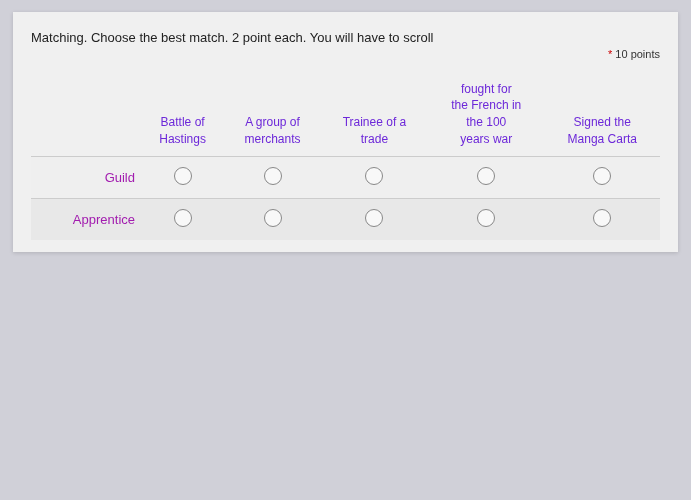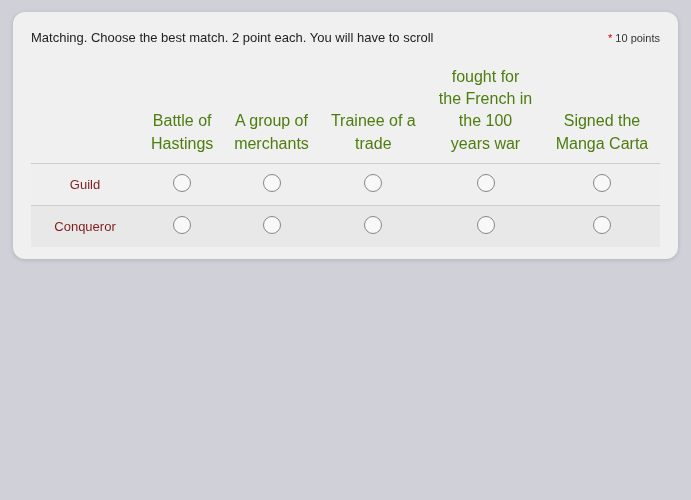--- a/index.html
+++ b/index.html
@@ -15,21 +15,21 @@
       font-family: Arial, sans-serif;
       font-size: 13px;
       display: flex;
       align-items: flex-start;
       justify-content: center;
       padding: 12px;
     }
 
     .card {
       background: #f0f0f0;
-      border-radius: 12px;
+      border-radius: 0;
       padding: 16px 18px 12px 18px;
       width: 665px;
       box-shadow: 0 1px 4px rgba(0,0,0,0.15);
     }
 
     .instructions {
       font-size: 13px;
       color: #222;
       line-height: 1.5;
       margin-bottom: 14px;
@@ -40,54 +40,54 @@
 
     .instructions-text {
       flex: 1;
     }
 
     .points-badge {
       font-size: 11px;
       color: #333;
       white-space: nowrap;
       margin-left: 8px;
-      margin-top: 2px;
+      margin-top: 18px;
     }
 
     .matching-table {
       width: 100%;
       border-collapse: collapse;
     }
 
     .matching-table th {
       font-weight: normal;
-      font-size: 16px;
-      color: #4d7c0f;
+      font-size: 12px;
+      color: #6d28d9;
       text-align: center;
       vertical-align: bottom;
       padding: 4px 6px 8px 6px;
       line-height: 1.4;
     }
 
     .matching-table th.row-header {
       text-align: left;
       width: 110px;
     }
 
     .matching-table td {
       text-align: center;
       vertical-align: middle;
       padding: 10px 6px;
       border-top: 1px solid #ccc;
     }
 
     .matching-table td.row-label {
-      text-align: center;
+      text-align: right;
       font-size: 13px;
-      color: #7f1d1d;
+      color: #a21caf;
       font-weight: 500;
       padding-left: 4px;
       vertical-align: middle;
     }
 
     .matching-table tr:nth-child(even) td {
       background: #e8e8e8;
     }
 
     .matching-table tr:nth-child(odd) td {
@@ -136,21 +136,21 @@
     <tbody>
       <tr>
         <td class="row-label">Guild</td>
         <td><span class="radio-circle"></span></td>
         <td><span class="radio-circle"></span></td>
         <td><span class="radio-circle"></span></td>
         <td><span class="radio-circle"></span></td>
         <td><span class="radio-circle"></span></td>
       </tr>
       <tr>
-        <td class="row-label">Conqueror</td>
+        <td class="row-label">Apprentice</td>
         <td><span class="radio-circle"></span></td>
         <td><span class="radio-circle"></span></td>
         <td><span class="radio-circle"></span></td>
         <td><span class="radio-circle"></span></td>
         <td><span class="radio-circle"></span></td>
       </tr>
     </tbody>
   </table>
 </div>
 

